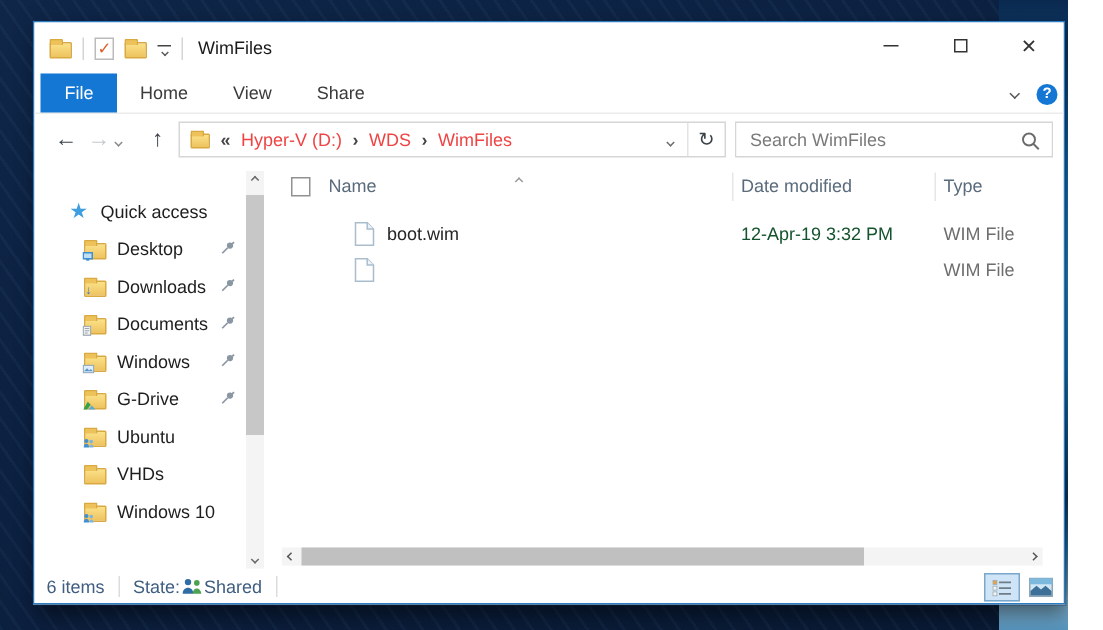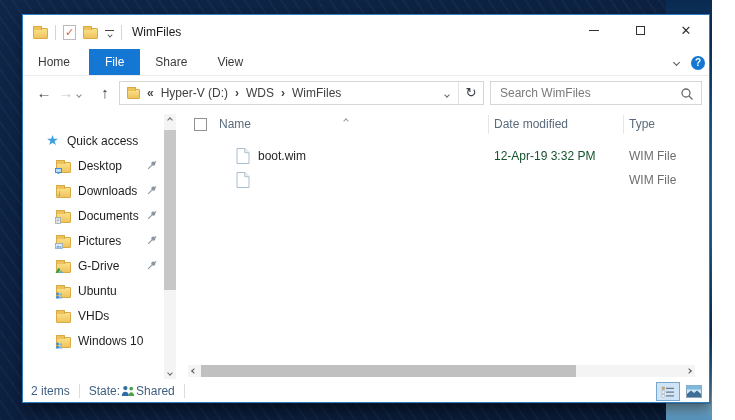--- a/index.html
+++ b/index.html
@@ -58,21 +58,21 @@
   
   .addrrow { position:absolute; left:0; top:61px; right:0; height:33px; background:#fff; display:flex; align-items:center; }
   .navbtn { color:#3b4248; font-size:15px; line-height:1; text-align:center; }
   .nav-back { margin-left:10px; width:22px; }
   .nav-fwd { width:22px; color:#c3c9ce; }
   .nav-chev { width:16px; }
   .nav-up { width:24px; }
   .addressbox { position:relative; height:24px; margin-left:2px; width:365px; border:1px solid #d6d6d6; background:#fff;
     display:flex; align-items:center; padding-left:7px; gap:6px; }
   .crumbsep { color:#444; font-weight:bold; font-size:12px; padding:0 1px; }
-  .crumb { color:#404040; }
+  .crumb { color:#ef4444; }
   .addr-right { position:absolute; right:0; top:0; height:22px; display:flex; align-items:center; }
   .addr-right .vsep { height:22px; background:#e3e3e3; }
   .refresh { width:24px; text-align:center; color:#3b4248; font-size:13px; }
   .addr-chevbtn { width:22px; text-align:center; }
   .searchbox { position:relative; height:24px; margin-left:6px; flex:1; margin-right:7px; border:1px solid #d6d6d6; }
   .searchbox input { width:100%; height:100%; border:none; outline:none; padding:0 26px 0 9px;
     font-family:inherit; font-size:12px; color:#333; }
   .searchbox input::placeholder { color:#7a7a7a; opacity:1; }
   .search-ic { position:absolute; right:7px; top:5px; line-height:0; }
 
@@ -156,24 +156,24 @@
         <div class="wc">
             <span class="max"></span>
           </div>
         <div class="wc">
             <span class="cls">✕</span>
           </div>
       </div>
     </div>
 
     <div class="tabrow">
+      <div class="tab file">File</div>
       <div class="tab">Home</div>
-      <div class="tab file">File</div>
+      <div class="tab">View</div>
       <div class="tab">Share</div>
-      <div class="tab">View</div>
       <div class="ribbon-right">
         <span class="chev down"></span>
         <span class="helpbtn">?</span>
       </div>
     </div>
 
     <div class="addrrow">
       <span class="navbtn nav-back">←</span>
       <span class="navbtn nav-fwd">→</span>
       <span class="nav-chev"><span class="chev down" style="width:4px;height:4px;border-color:#8a8a8a;"></span></span>
@@ -264,21 +264,21 @@
 
         <div class="sb-item child">
           <span class="sb-ic">
             <span class="folder">
                 <span class="ovl"><svg width="8" height="6" viewBox="0 0 8 6">
                     <rect x="0.5" y="0.5" width="7" height="5" fill="#dfeefc" stroke="#8fa6b8" stroke-width="0.8"></rect>
                     <path d="M1 4.5l2-2 1.5 1.5 1-1L7 4.5z" fill="#5b97c9"></path>
                   </svg></span>
               </span>
           </span>
-          <span class="sb-label">Pictures</span>
+          <span class="sb-label">Windows</span>
           <span class="pin"><svg width="10" height="10" viewBox="0 0 12 12">
                 <circle cx="7.6" cy="4.4" r="2.5" fill="#8a97a3"></circle>
                 <path d="M5.8 6.2L1.4 10.6" stroke="#8a97a3" stroke-width="1.4"></path>
                 <path d="M9.6 1.9l1 1" stroke="#8a97a3" stroke-width="2"></path>
               </svg></span>
         </div>
 
         <div class="sb-item child">
           <span class="sb-ic">
             <span class="folder">
@@ -379,21 +379,21 @@
             </span>
           <span class="h-thumb"></span>
           <span class="arr" style="right:0;">
               <span class="chev right"></span>
             </span>
         </div>
       </div>
     </div>
 
     <div class="statusbar">
-      <span class="st-count">2 items</span>
+      <span class="st-count">6 items</span>
       <span class="st-sep"></span>
       <span class="st-state grp">
         <span>State:</span>
         <span class="mini">
           <svg width="16" height="12" viewBox="0 0 18 13">
               <circle cx="6" cy="3.2" r="2.4" fill="#2e6da5"></circle>
               <path d="M2 12c0-3 1.8-4.6 4-4.6s4 1.6 4 4.6z" fill="#2e6da5"></path>
               <circle cx="12.6" cy="3.8" r="2.1" fill="#4ca251"></circle>
               <path d="M9.4 12c.3-2.6 1.6-4 3.2-4 1.8 0 3.1 1.5 3.4 4z" fill="#4ca251"></path>
             </svg>

